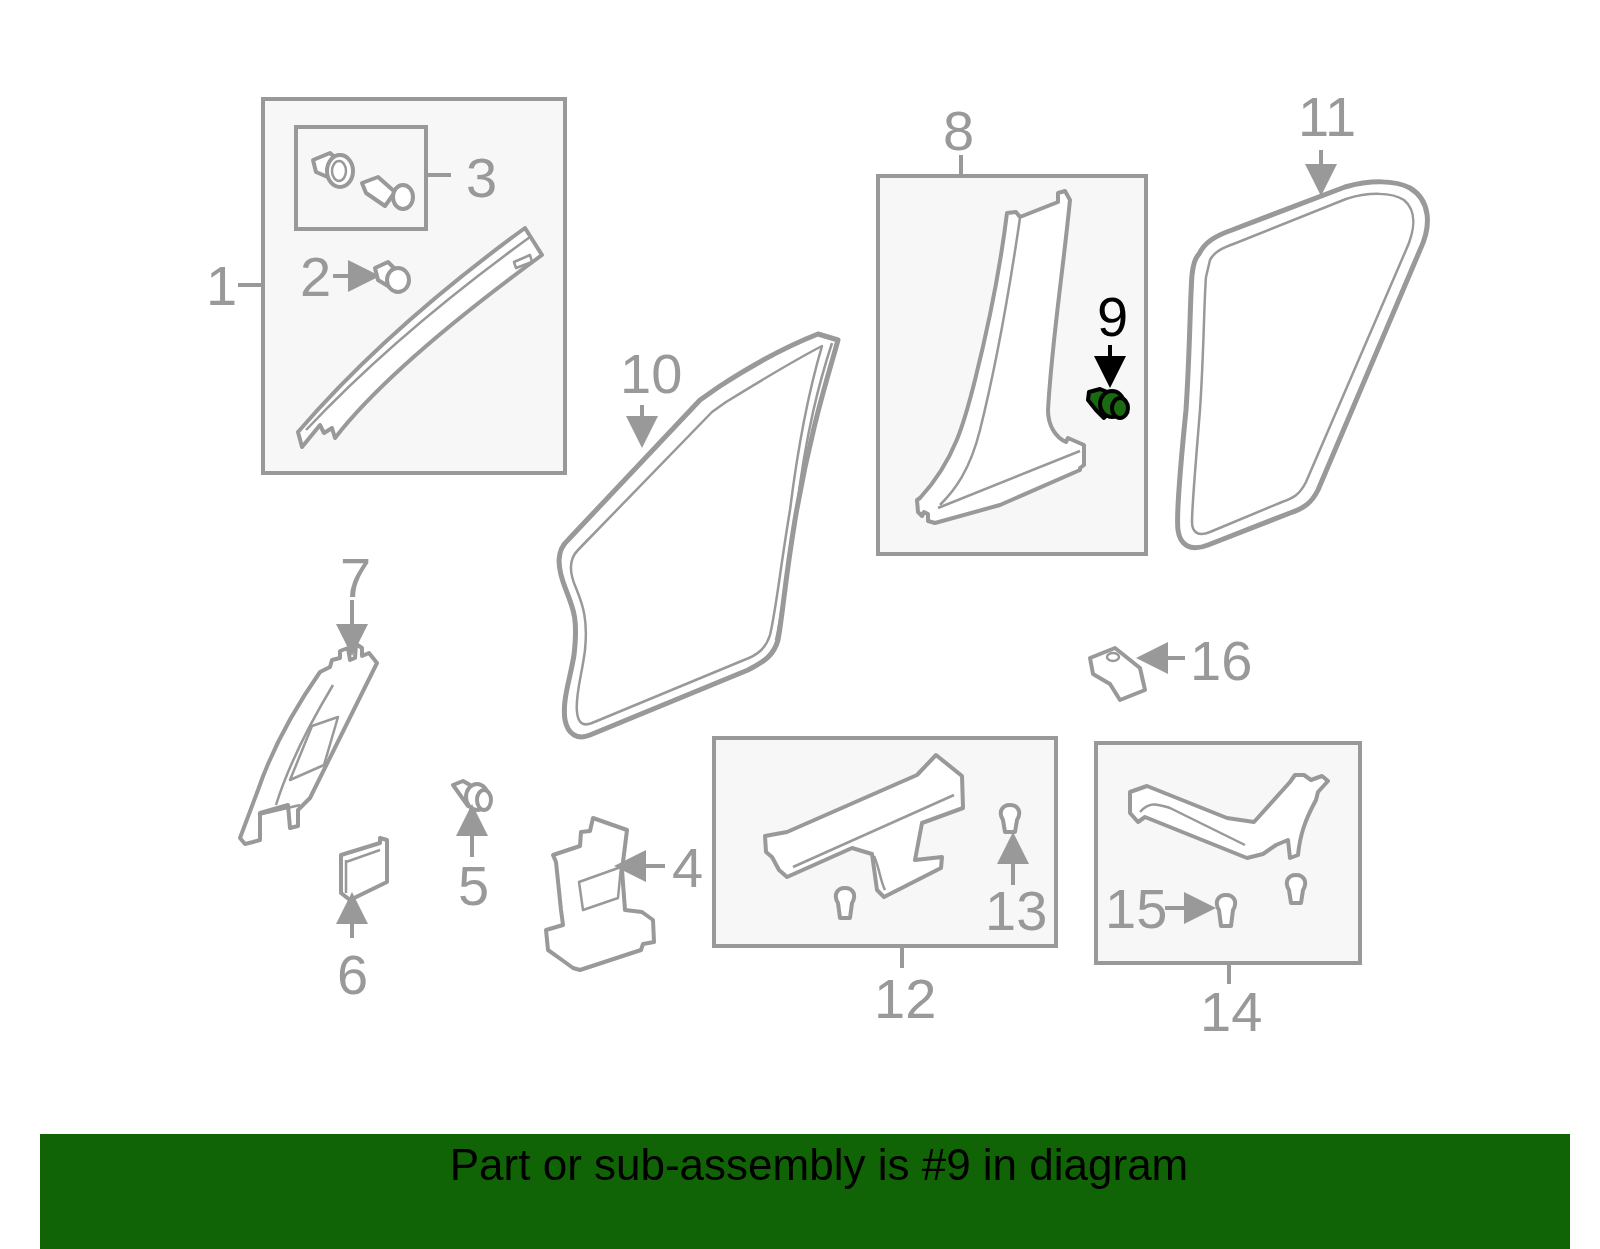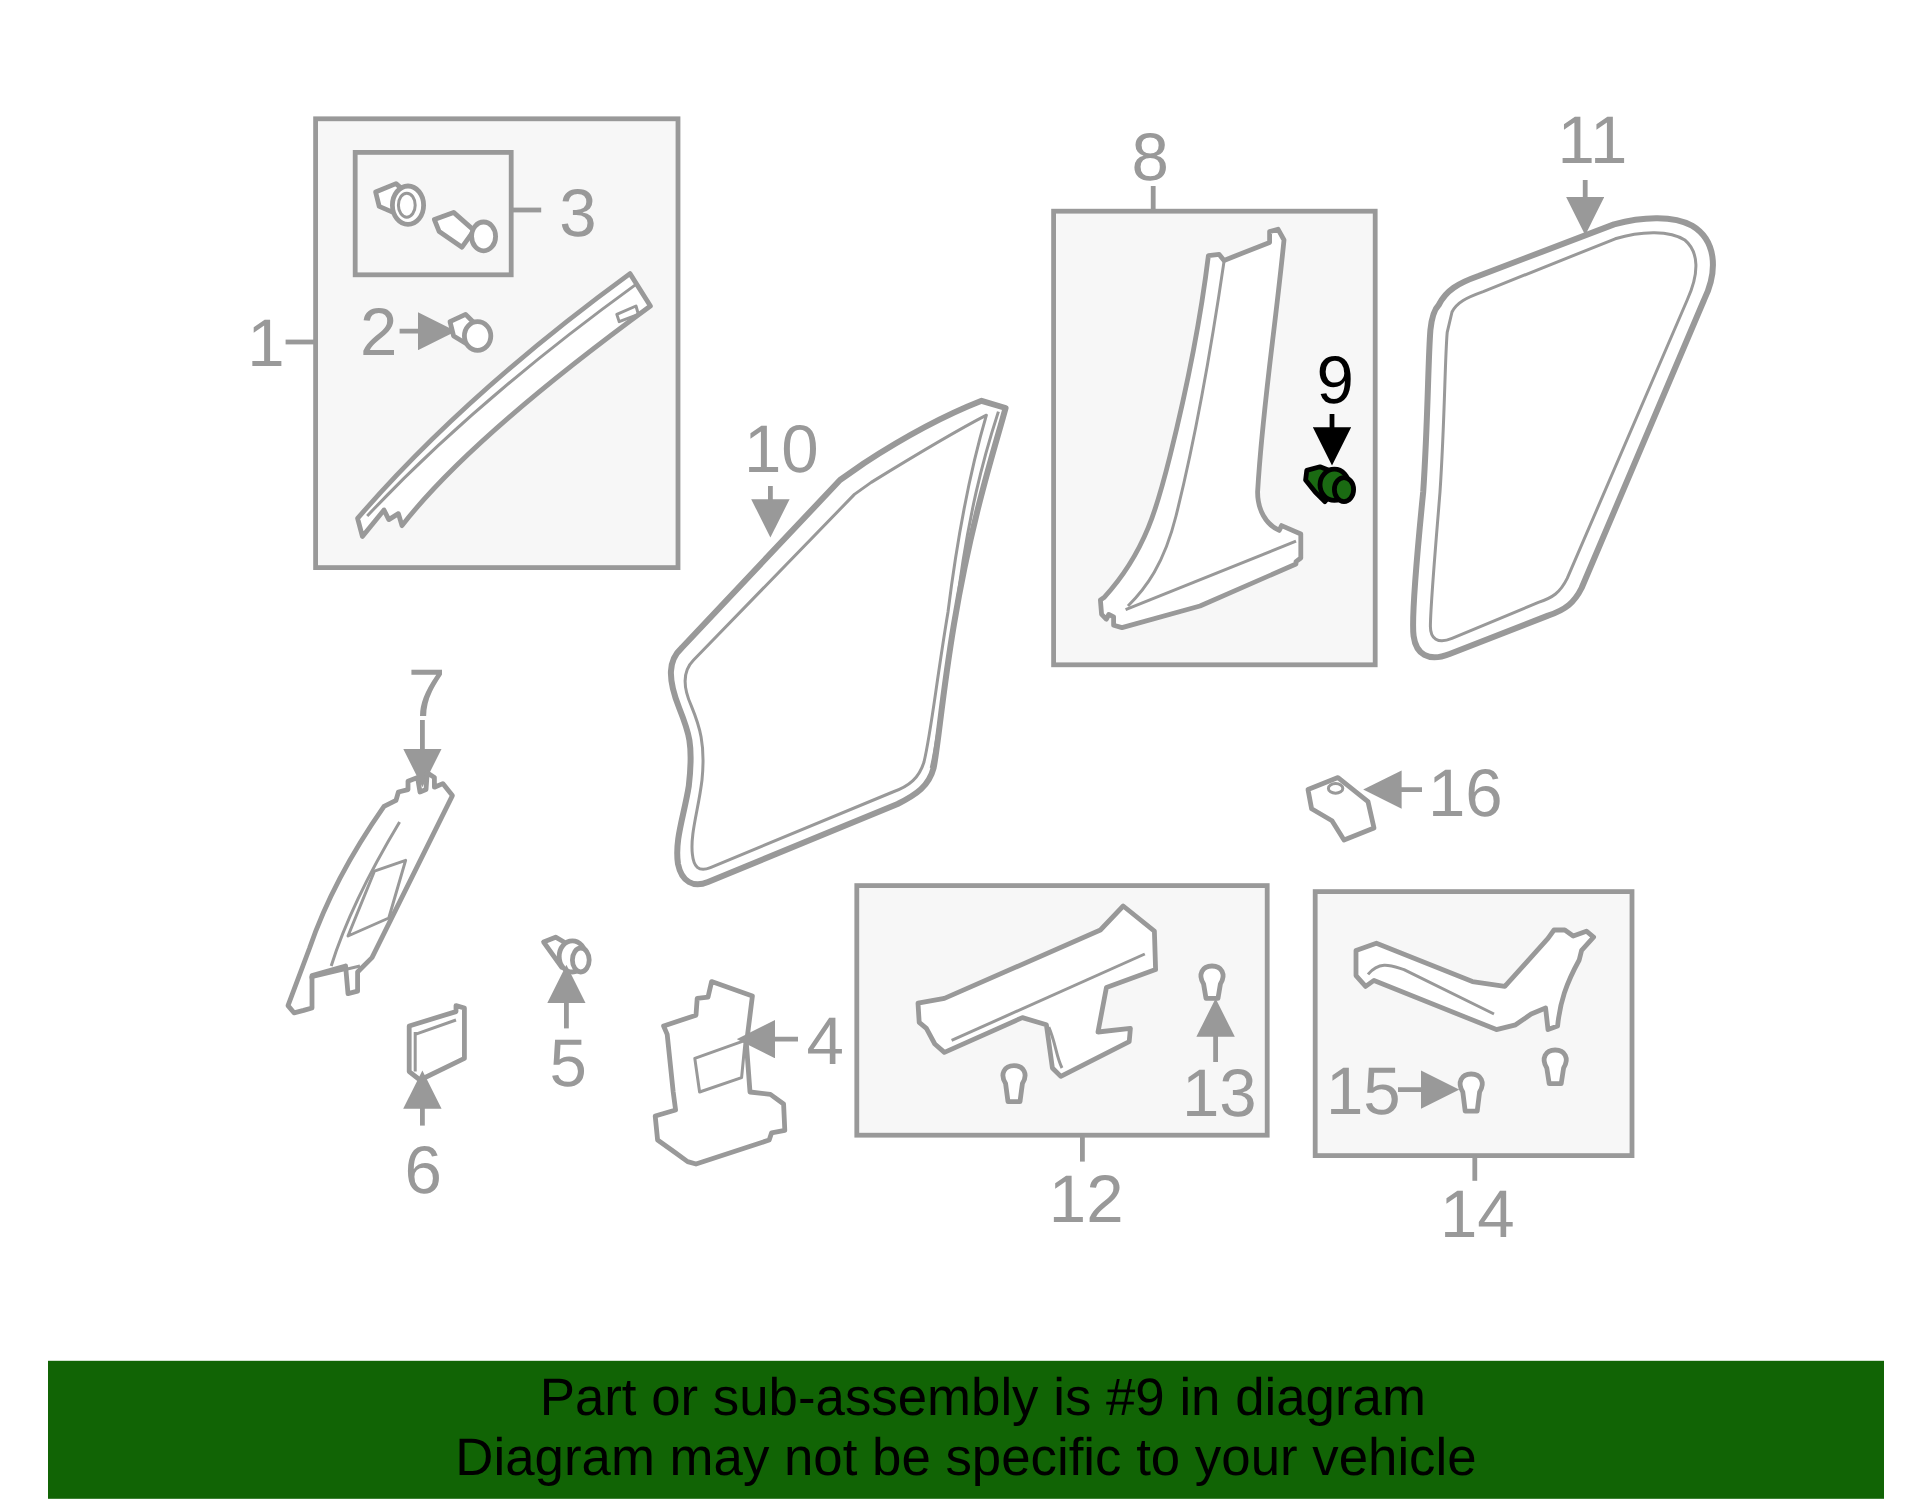--- a/index.html
+++ b/index.html
@@ -167,14 +167,13 @@
     </g>
     <line class="lead" x1="1165" y1="908" x2="1208" y2="908" marker-end="url(#ah)"></line>
     <text class="lbl" x="1105" y="928">15</text>
     <line class="lead" x1="1229" y1="963" x2="1229" y2="984"></line>
     <text class="lbl" x="1200" y="1031">14</text>
   </g>
 </svg>
 
 <div id="banner">
   <div class="line line1">Part or sub-assembly is #9 in diagram</div>
-  <div class="line">Diagram may not be specific to your vehicle</div>
 </div>
 
 </body></html>

